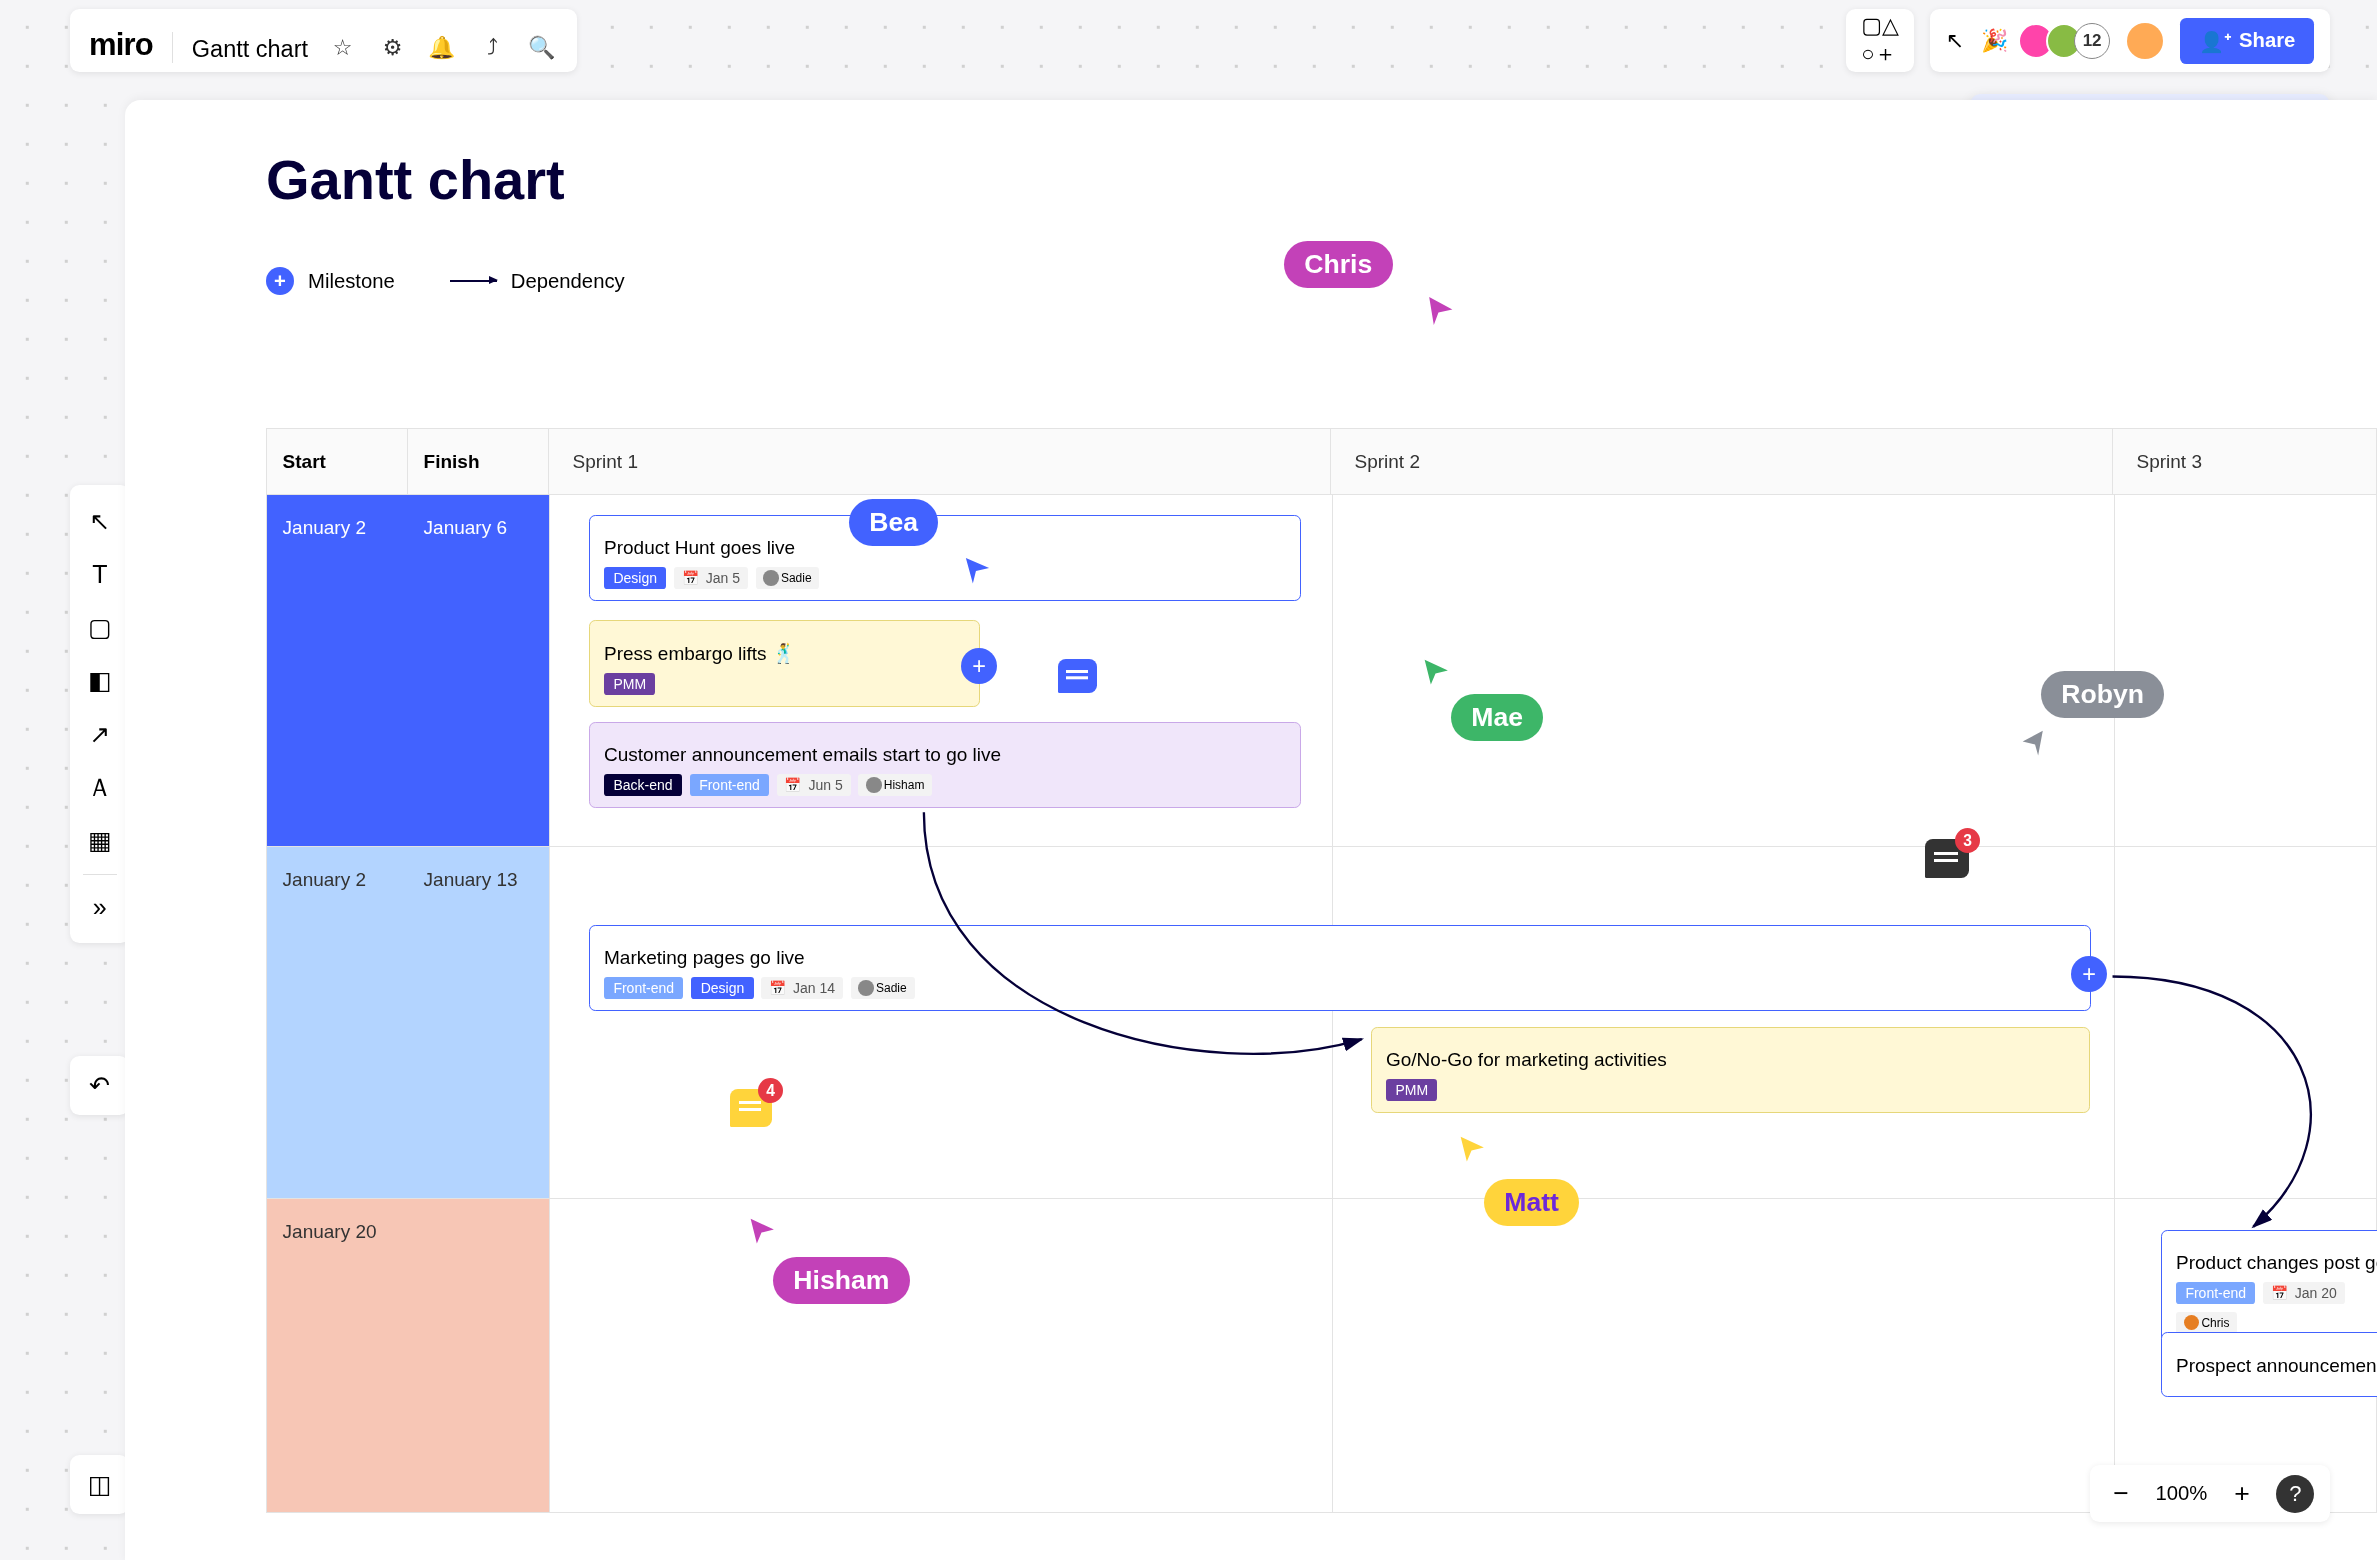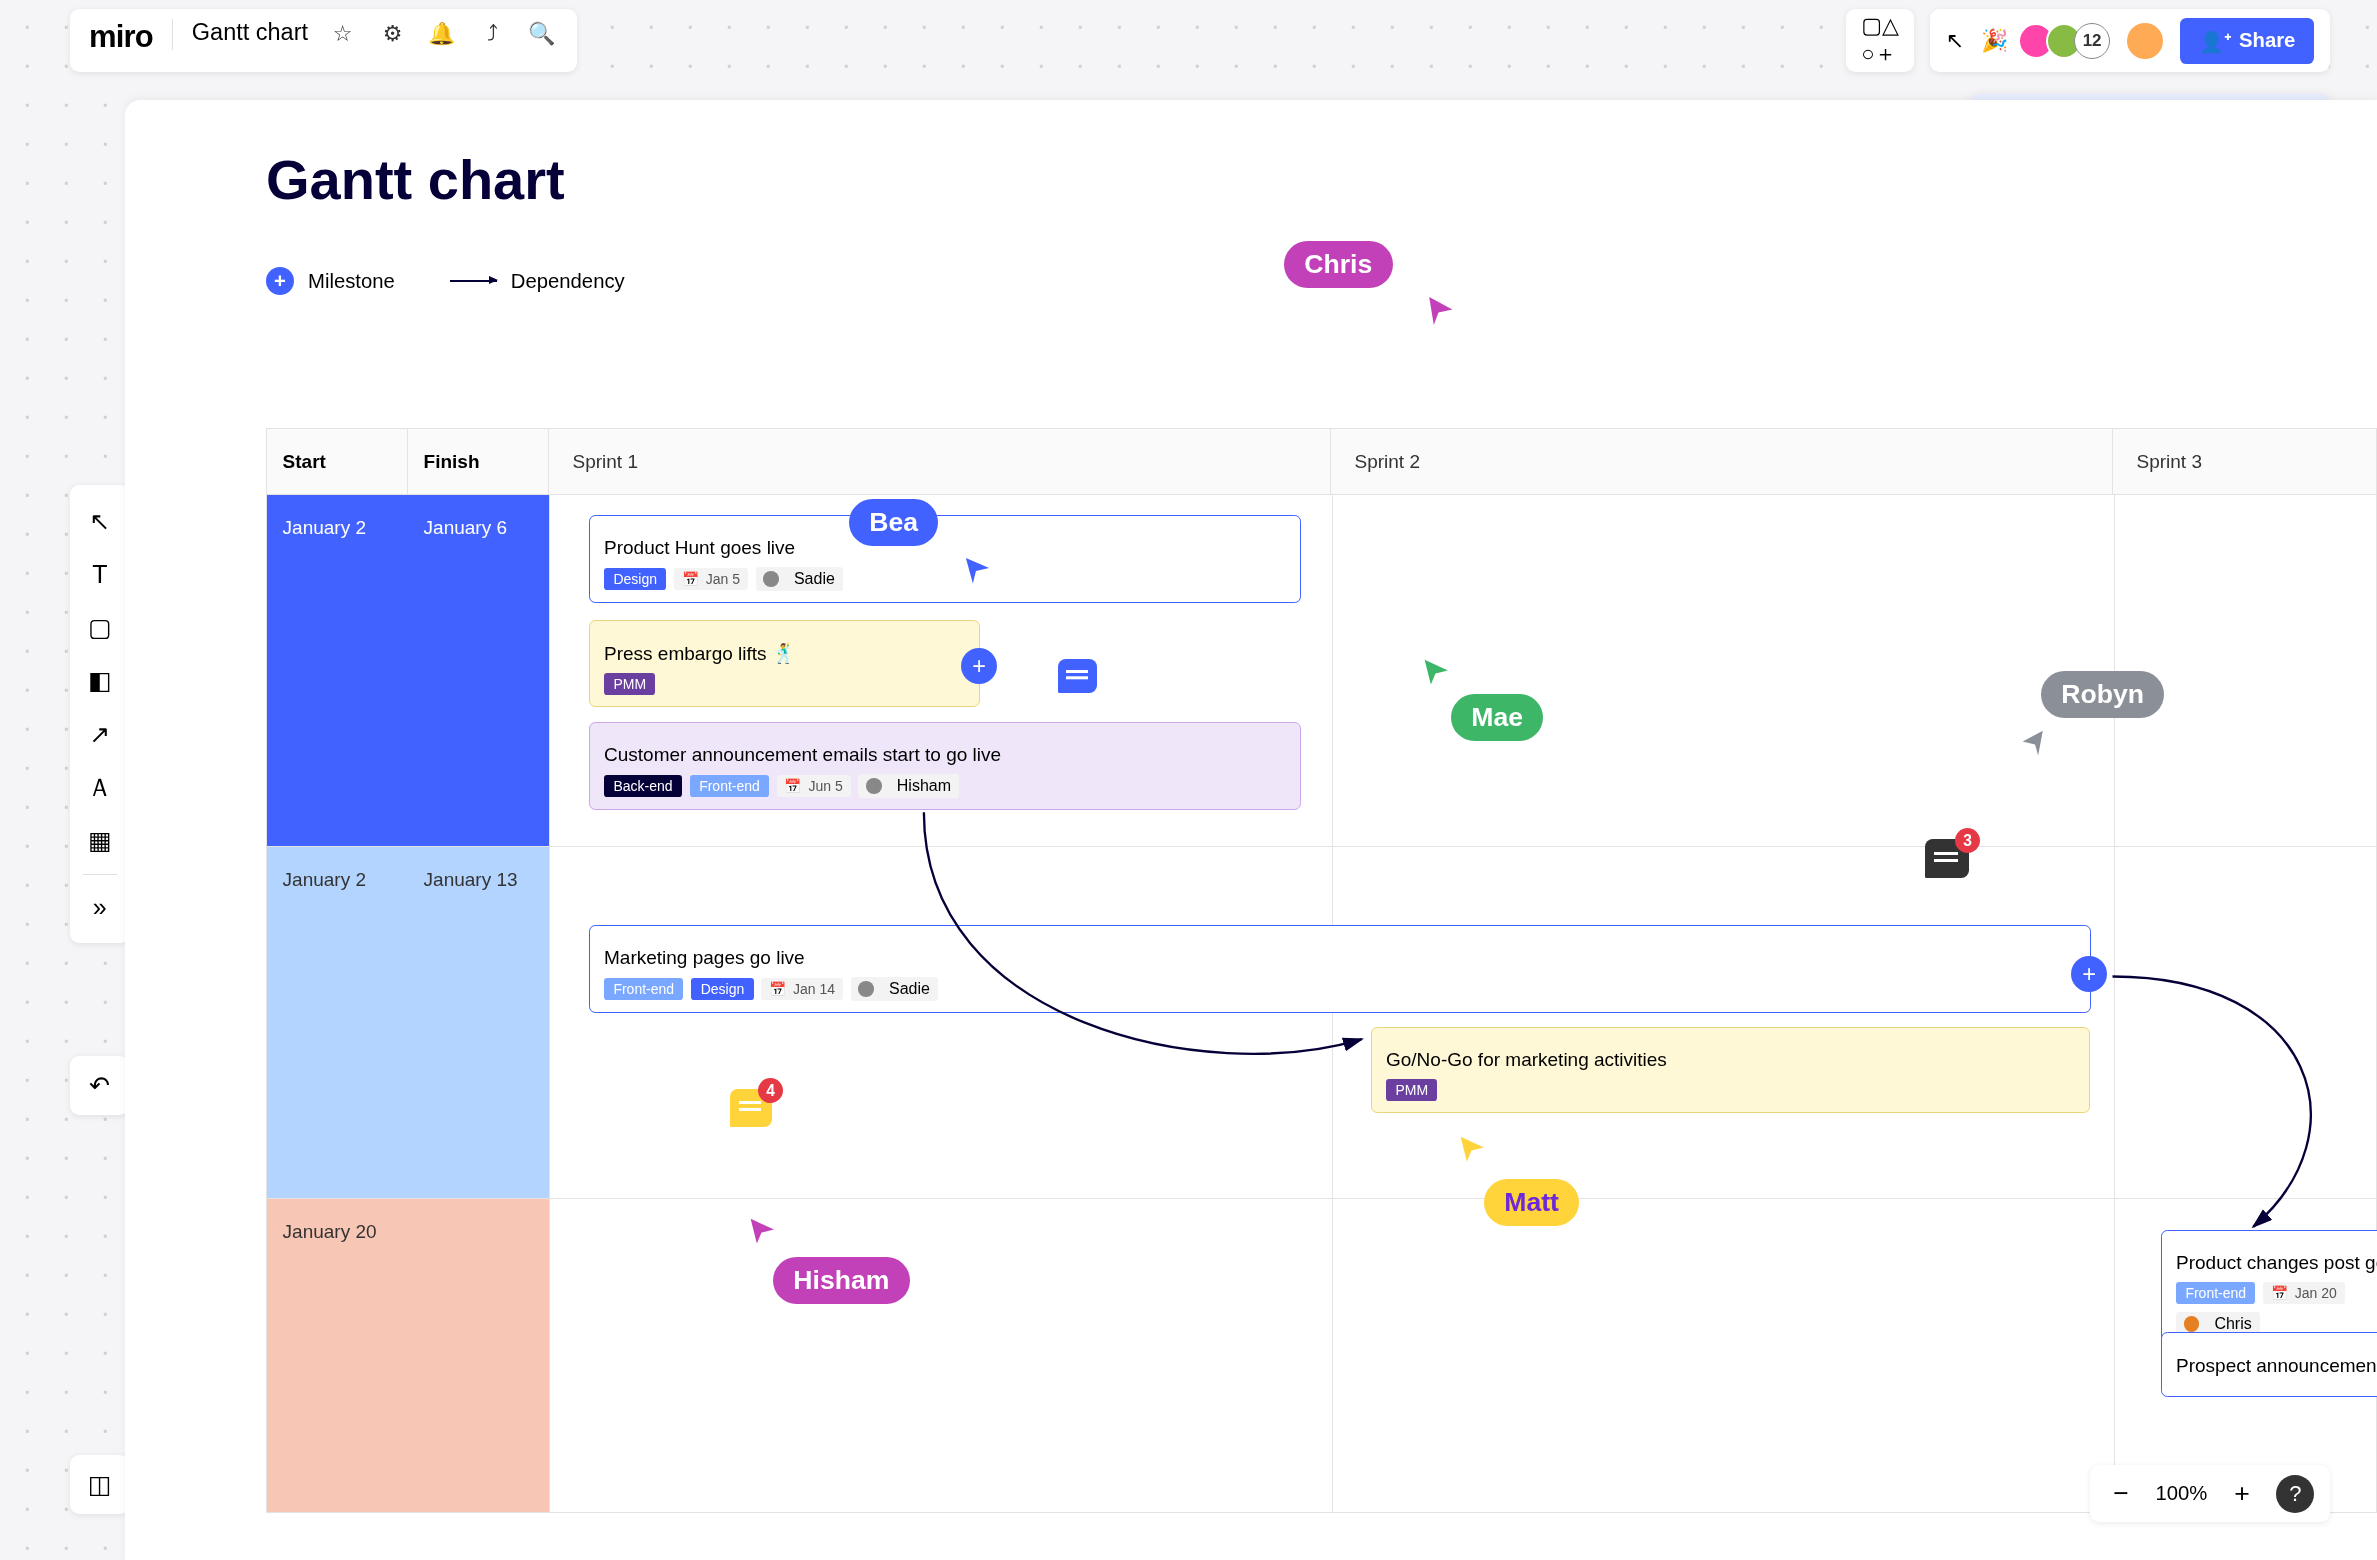--- a/index.html
+++ b/index.html
@@ -20,21 +20,21 @@
   background-size: 39px 39px;
   background-position: 7.8px 7.8px;
 }
 
 
 .topbar {
   position: absolute;
   top: 9.4px;
   left: 70px;
   display: flex;
-  align-items: flex-start;
+  align-items: flex-end;
   gap: 19px;
   background: #fff;
   border-radius: 9.4px;
   padding: 9.4px 19px;
   height: 63px;
   box-shadow: 0 1.6px 6.3px rgba(0,0,0,0.08);
 }
 .logo { font-size: 31px; font-weight: 800; letter-spacing: -0.8px; }
 .divider { width: 0.8px; height: 31px; background: #e0e0e0; }
 .board-title { font-size: 23.5px; font-weight: 500; }
@@ -118,21 +118,21 @@
 
 .card{position:absolute;border:1.6px solid #4262ff;border-radius:6.3px;background:#fff;padding:11px 14px;}
 .card-title{font-size:19px;margin-bottom:7.8px;margin-top:10px;}
 .card-tags{display:flex;gap:7.8px;align-items:center;flex-wrap:wrap;}
 .tag{padding:3.1px 9.4px;border-radius:3.1px;font-size:14px;color:#fff;}
 .tag.design{background:#4262ff;}
 .tag.pmm{background:#6b3fa0;}
 .tag.backend{background:#050038;}
 .tag.frontend{background:#7aa7ff;}
 .meta{display:flex;align-items:center;gap:6.3px;font-size:14px;color:#555;background:#f3f3f3;padding:3.1px 7.8px;border-radius:3.1px;}
-.person{display:flex;align-items:center;gap:15px;font-size:16px;background:#f3f3f3;padding:3.1px 7.8px;border-radius:3.1px;}
+.person{display:flex;align-items:center;gap:2px;font-size:12px;background:#f3f3f3;padding:3.1px 7.8px;border-radius:3.1px;}
 .mini-avatar{width:15.6px;height:15.6px;border-radius:50%;background:#888;}
 
 .card.yellow{background:#fff8d6;border-color:#e6d77a;}
 .card.purple{background:#f0e6fa;border-color:#c9a8e8;}
 .card.yellow2{background:#fff8d6;border-color:#e6d77a;}
 
 .plus-badge{position:absolute;width:36px;height:36px;border-radius:50%;background:#4262ff;color:#fff;display:flex;align-items:center;justify-content:center;font-size:23.5px;cursor:pointer;}
 .comment-bubble{position:absolute;width:39px;height:34px;background:#4262ff;border-radius:7.8px 7.8px 7.8px 1.6px;cursor:pointer;}
 .comment-bubble::before{content:"";position:absolute;left:7.8px;top:11px;width:22px;height:3.1px;background:#fff;box-shadow:0 6.3px 0 #fff;}
 .comment-gray{position:absolute;width:44px;height:39px;background:#333;border-radius:7.8px 7.8px 7.8px 1.6px;cursor:pointer;}

